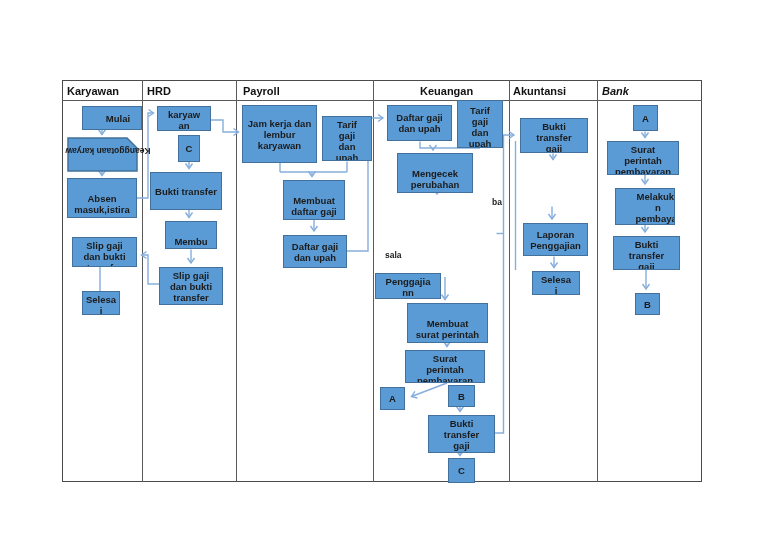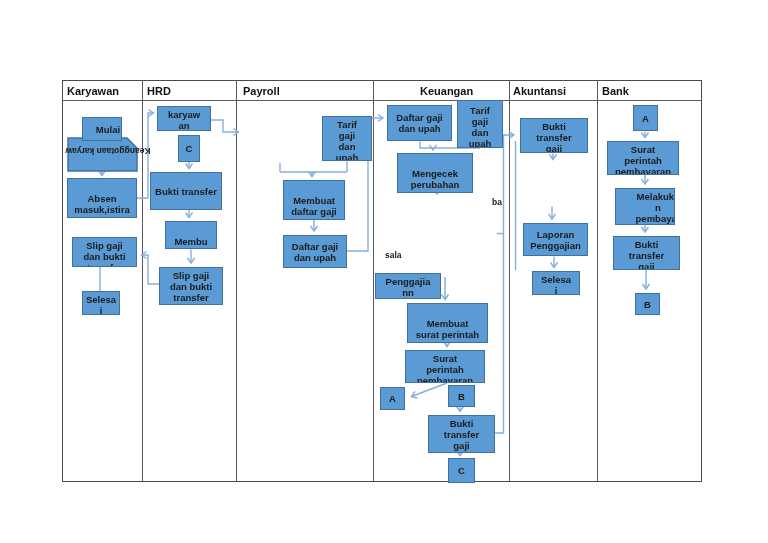--- a/index.html
+++ b/index.html
@@ -80,43 +80,46 @@
   <div class="border-line" style="left:236px;top:80px;width:1px;height:402px;"></div>
   <div class="border-line" style="left:373px;top:80px;width:1px;height:402px;"></div>
   <div class="border-line" style="left:509px;top:80px;width:1px;height:402px;"></div>
   <div class="border-line" style="left:597px;top:80px;width:1px;height:402px;"></div>
 
   <div class="lane-header" style="left:67px;top:84px;">Karyawan</div>
   <div class="lane-header" style="left:147px;top:84px;">HRD</div>
   <div class="lane-header" style="left:243px;top:84px;">Payroll</div>
   <div class="lane-header" style="left:380px;top:84px;margin-left:40px;">Keuangan</div>
   <div class="lane-header" style="left:513px;top:84px;">Akuntansi</div>
-  <div class="lane-header" style="left:602px;top:84px;">Bank</div>
+  <div class="lane-header" style="left:602px;top:84px;font-style:italic;">Bank</div>
 
-  <div class="node vc" style="left:82px;top:117px;width:40px;height:24px;padding-left:12px;">Mulai</div>
+  <div class="node vc" style="left:82px;top:106px;width:60px;height:24px;padding-left:12px;">Mulai</div>
   <div class="rot180" style="left:62px;top:145px;width:92px;">Keanggotaan karyaw</div>
   <div class="node p3" style="left:67px;top:178px;width:70px;height:40px;">Absen
 masuk,istira
 hat,pulang,l</div>
   <div class="node" style="left:72px;top:237px;width:65px;height:30px;">Slip gaji
 dan bukti
 transfer</div>
   <div class="node" style="left:82px;top:291px;width:38px;height:24px;">Selesa
 i</div>
 
   <div class="node" style="left:157px;top:106px;width:54px;height:25px;">karyaw
 an</div>
   <div class="node vc" style="left:178px;top:135px;width:22px;height:27px;">C</div>
   <div class="node vc" style="left:150px;top:172px;width:72px;height:38px;">Bukti transfer</div>
   <div class="node p3" style="left:165px;top:221px;width:52px;height:28px;">Membu
 at slip</div>
   <div class="node" style="left:159px;top:267px;width:64px;height:38px;">Slip gaji
 dan bukti
 transfer</div>
 
+  <div class="node vc" style="left:242px;top:105px;width:75px;height:58px;">Jam kerja dan
+lembur
+karyawan</div>
   <div class="node" style="left:322px;top:116px;width:50px;height:45px;">Tarif
 gaji
 dan
 upah</div>
   <div class="node p3" style="left:283px;top:180px;width:62px;height:40px;">Membuat
 daftar gaji
 dan upah</div>
   <div class="node vc" style="left:283px;top:235px;width:64px;height:33px;">Daftar gaji
 dan upah</div>
 

